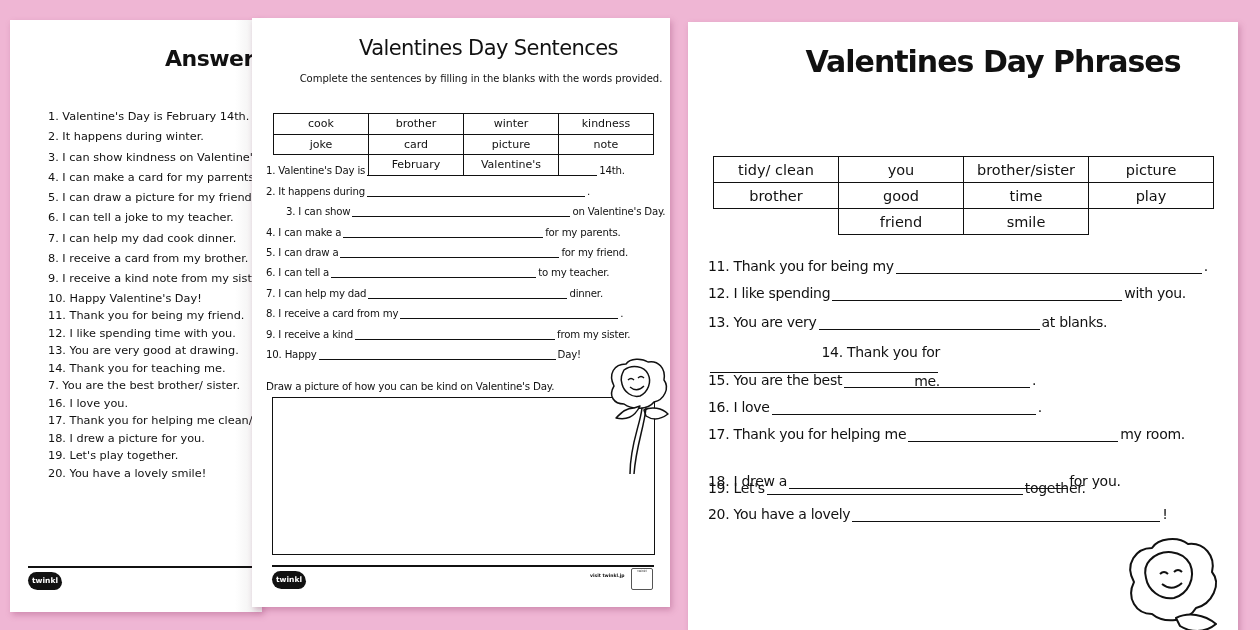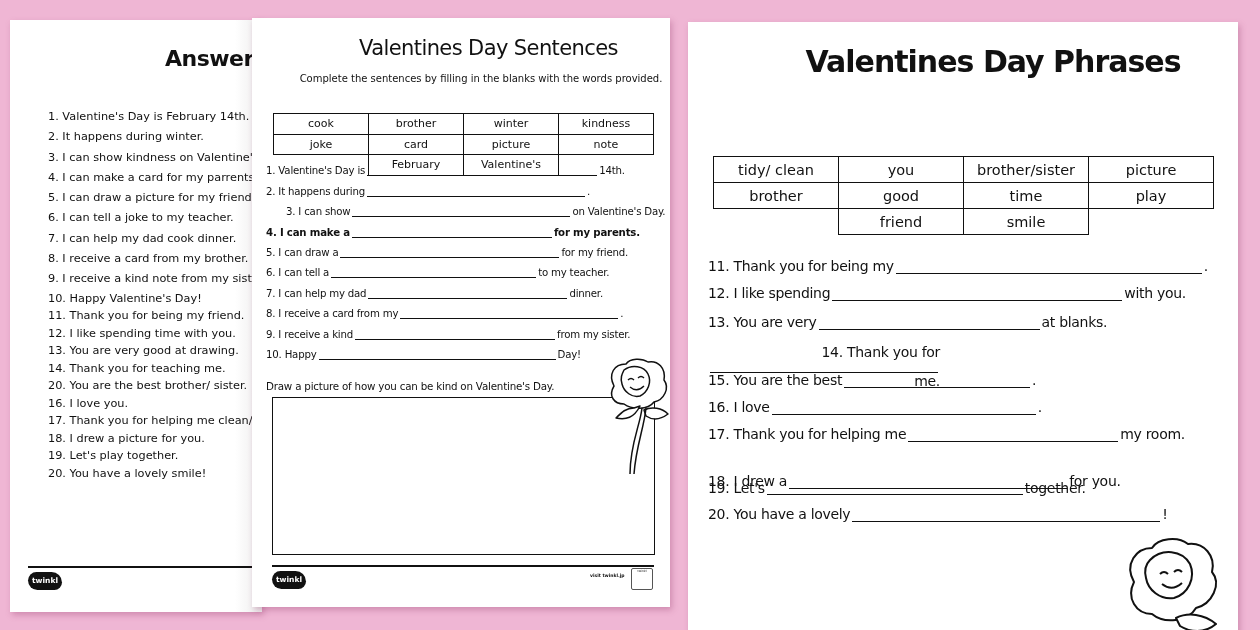--- a/index.html
+++ b/index.html
@@ -50,21 +50,21 @@
     <li>5. I can draw a picture for my friend.</li>
     <li>6. I can tell a joke to my teacher.</li>
     <li>7. I can help my dad cook dinner.</li>
     <li>8. I receive a card from my brother.</li>
     <li>9. I receive a kind note from my sister.</li>
     <li>10. Happy Valentine's Day!</li>
     <li>11. Thank you for being my friend.</li>
     <li>12. I like spending time with you.</li>
     <li>13. You are very good at drawing.</li>
     <li>14. Thank you for teaching me.</li>
-    <li>20. You are the best brother/ sister.</li>
+    <li>7. You are the best brother/ sister.</li>
     <li>16. I love you.</li>
     <li>17. Thank you for helping me clean/ tidy my room.</li>
     <li>18. I drew a picture for you.</li>
     <li>19. Let's play together.</li>
     <li>20. You have a lovely smile!</li>
   </ol>
   <div class="footer-rule" style="left:18px; top:546px; width:234px;"></div>
   <div class="twinkl-logo" style="left:18px; top:552px;">twinkl</div>
 </div>
 
@@ -104,21 +104,21 @@
       <div class="sent" style="top: 168px;">
         <span>2. It happens during</span>
         <span class="blank" style="width: 218px;"></span>
         <span>.</span>
       </div>
       <div class="sent" style="top: 188px; margin-left: 20px;">
         <span>3. I can show</span>
         <span class="blank" style="width: 218px;"></span>
         <span>on Valentine's Day.</span>
       </div>
-      <div class="sent" style="top: 209px; font-weight: bold;">
+      <div class="sent" style="top: 209px;">
         <span>4. I can make a</span>
         <span class="blank" style="width: 200px;"></span>
         <span>for my parents.</span>
       </div>
       <div class="sent" style="top: 229px;">
         <span>5. I can draw a</span>
         <span class="blank" style="width: 219px;"></span>
         <span>for my friend.</span>
       </div>
       <div class="sent" style="top: 249px;">

